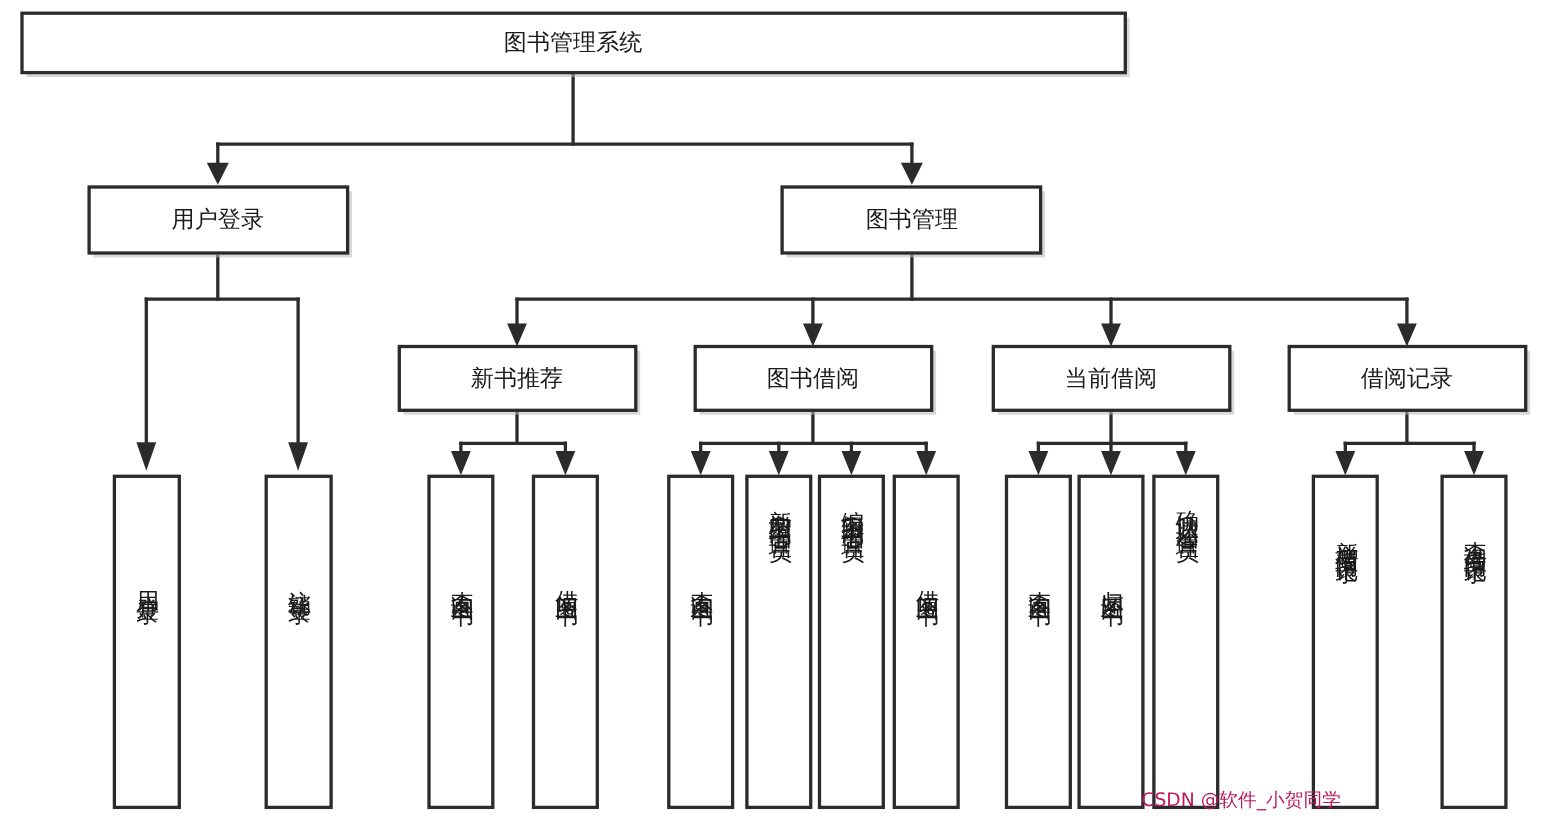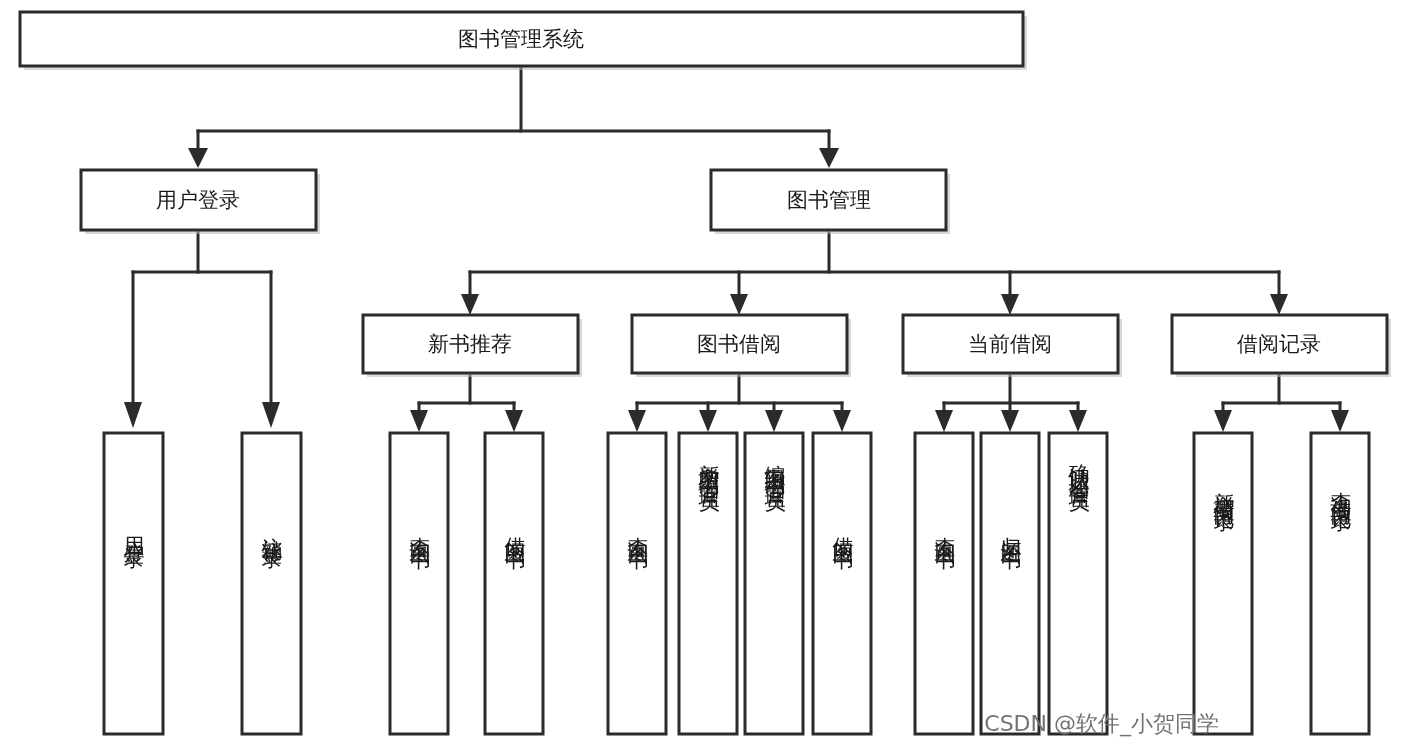--- a/index.html
+++ b/index.html
@@ -59,22 +59,22 @@
     writing-mode: vertical-rl;
     text-orientation: upright;
     letter-spacing: 4px;
     dominant-baseline: middle;
   }
   .watermark {
     position: absolute;
     right: 12px;
     bottom: 8px;
     font-family: "DejaVu Sans", "Liberation Sans", sans-serif;
-    font-size: 22px;
-    color: #737373;
+    font-size: 17px;
+    color: #be185d;
     white-space: nowrap;
     pointer-events: none;
   }
 </style>
 </head>
 <body>
 
 <div id="diagram-root">
 
   <svg class="diagram" viewBox="0 0 1405 747">

